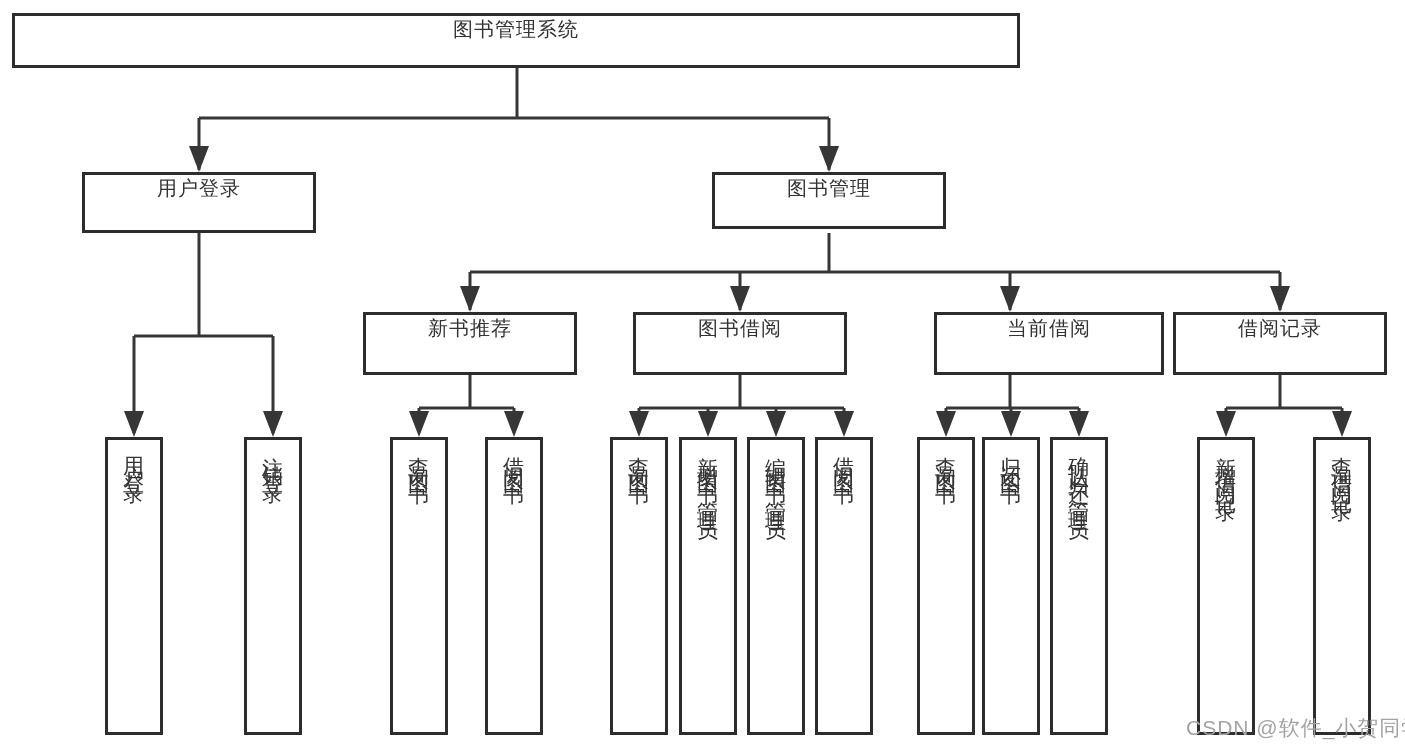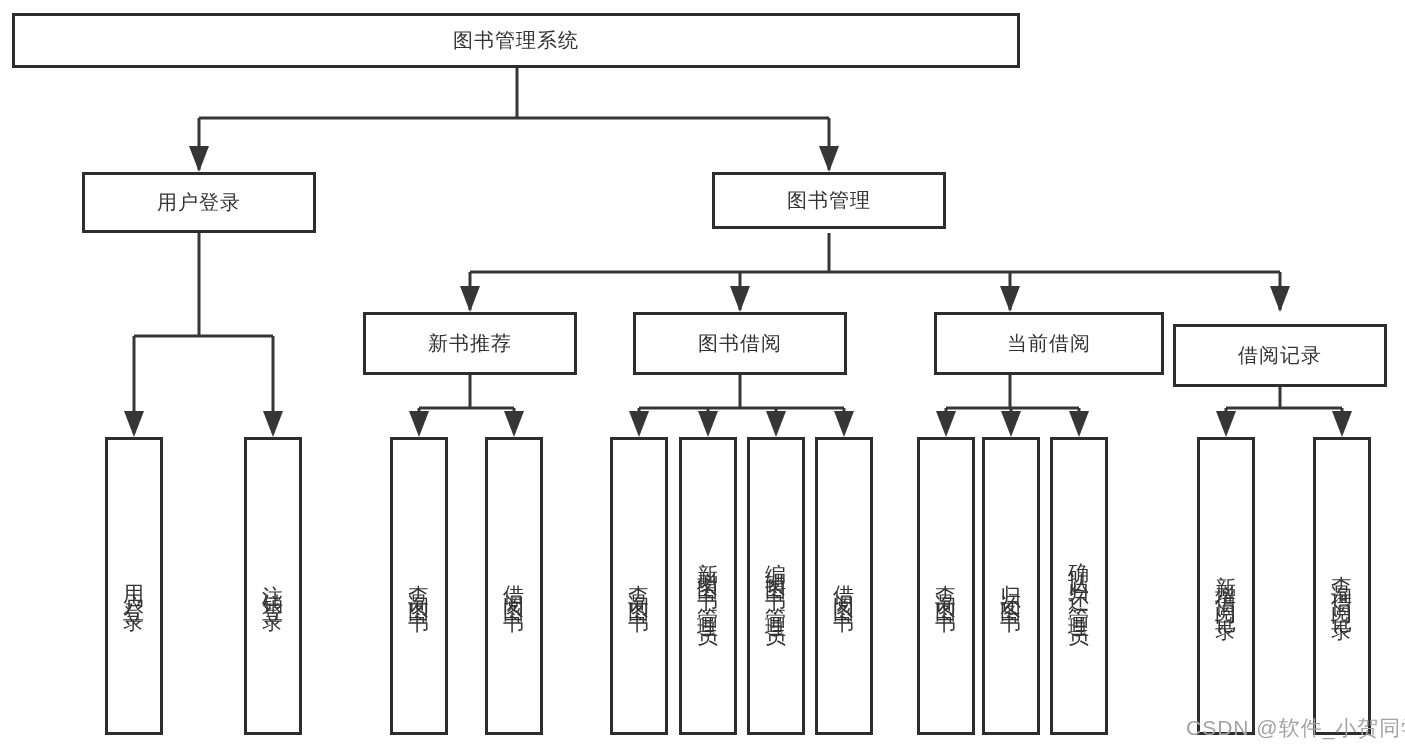--- a/index.html
+++ b/index.html
@@ -14,21 +14,21 @@
     background:var(--background,#ffffff); overflow:hidden;
   }
   .connectors { position:absolute; left:0; top:0; width:1405px; height:747px; }
   .connectors path {
     fill:none; stroke:var(--line,#333333); stroke-width:3;
   }
   .connectors polygon { fill:var(--line,#333333); stroke:none; }
   .node {
     position:absolute; background:#fff;
     border:3px solid var(--node_border,#2d2d2d);
-    display:flex; align-items:center; justify-content:center;
+    display:flex; align-items:flex-start; justify-content:center;
     color:var(--text,#333333);
   }
   .node.h span { font-size:20px; letter-spacing:1px; white-space:nowrap; }
   .node.leaf span {
     writing-mode:vertical-rl; font-size:21px; letter-spacing:9px;
     line-height:1; white-space:nowrap;
   }
   .watermark {
     position:absolute; left:1186px; top:714px;
     font-size:21px; letter-spacing:1px;
@@ -104,21 +104,21 @@
 
   <div class="node h" style="left:363px;top:312px;width:214px;height:63px">
     <span>新书推荐</span>
   </div>
   <div class="node h" style="left:633px;top:312px;width:214px;height:63px">
     <span>图书借阅</span>
   </div>
   <div class="node h" style="left:934px;top:312px;width:230px;height:63px">
     <span>当前借阅</span>
   </div>
-  <div class="node h" style="left:1173px;top:324px;width:214px;height:63px">
+  <div class="node h" style="left:1173px;top:312px;width:214px;height:63px">
     <span>借阅记录</span>
   </div>
 
   <div class="node leaf" style="left:105px;top:437px;width:58px;height:298px">
     <span>用户登录</span>
   </div>
   <div class="node leaf" style="left:244px;top:437px;width:58px;height:298px">
     <span>注销登录</span>
   </div>
 

